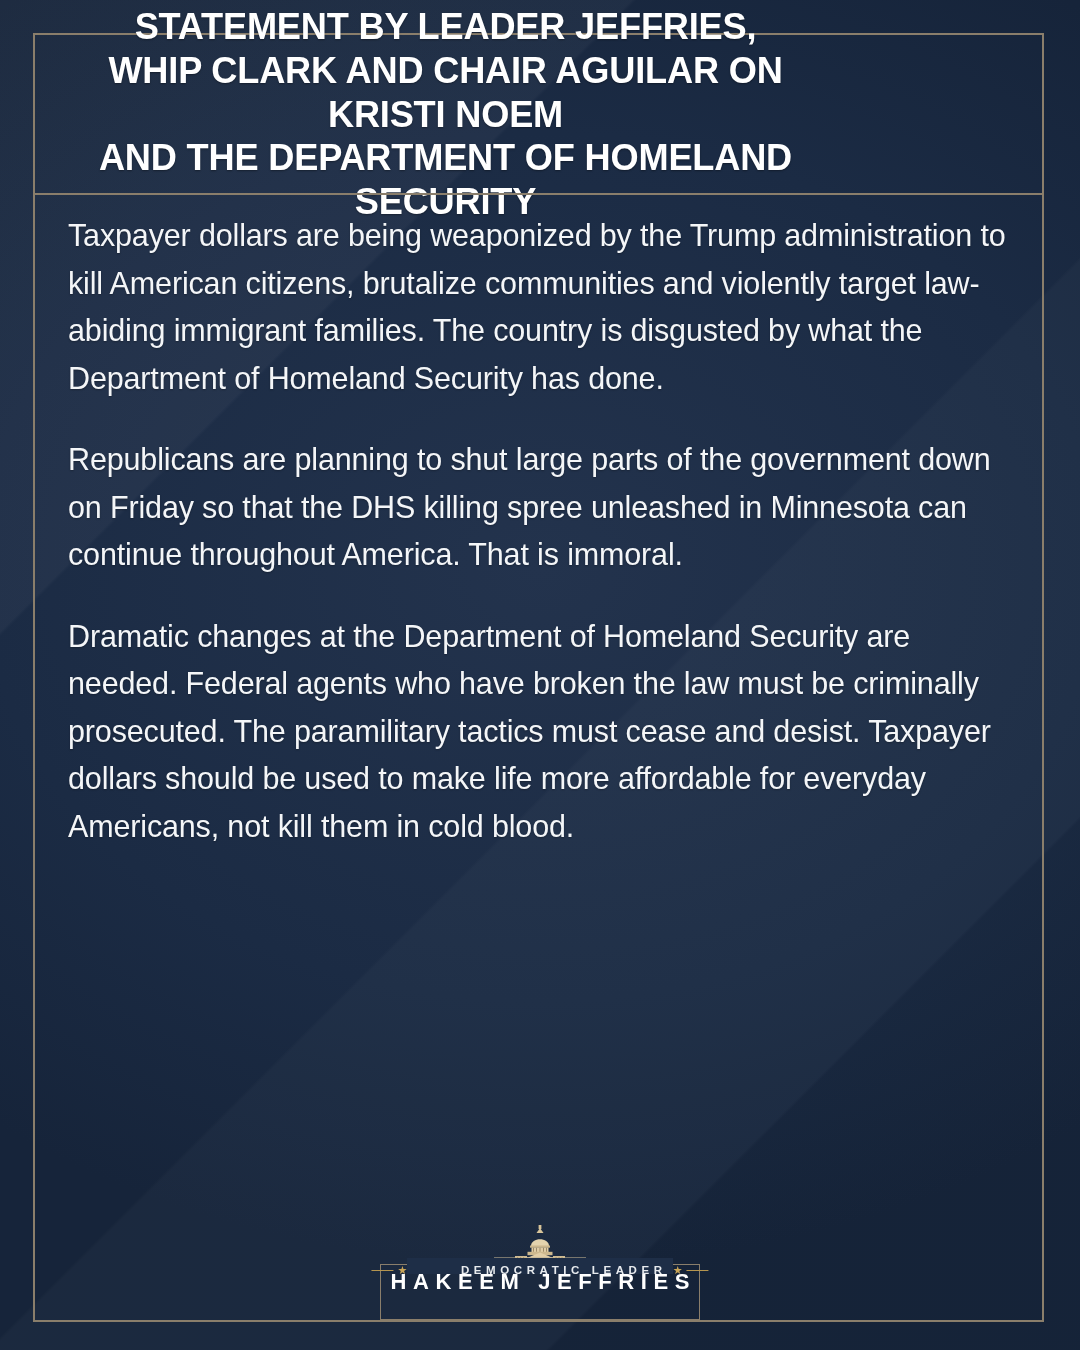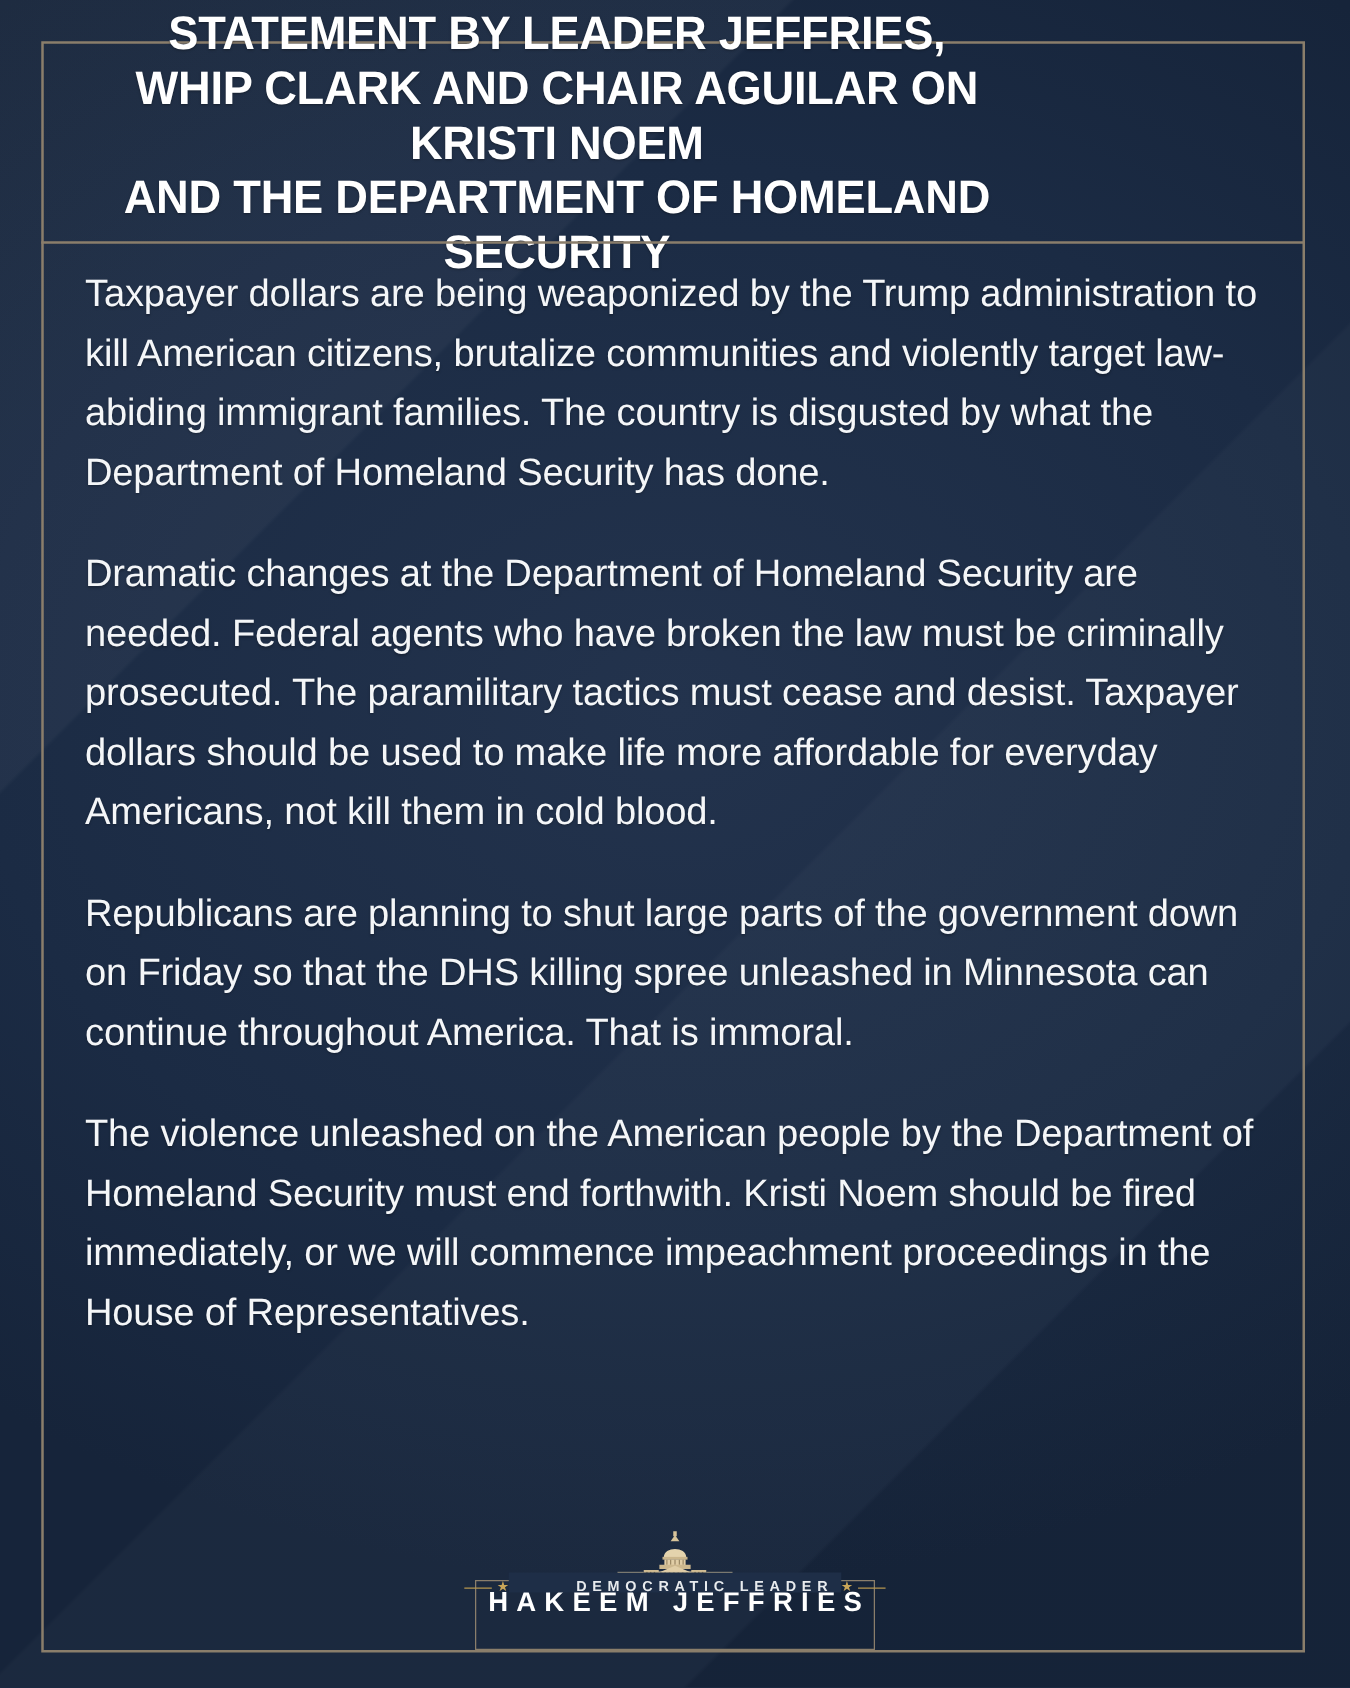--- a/index.html
+++ b/index.html
@@ -187,23 +187,22 @@
   <div id="header">
     <h1 id="title">Statement by Leader Jeffries,
 Whip Clark and Chair Aguilar on Kristi Noem
 and the Department of Homeland Security</h1>
   </div>
 
   <div id="title-divider"></div>
 
   <div id="body-text">
     <p class="para">Taxpayer dollars are being weaponized by the Trump administration to kill American citizens, brutalize communities and violently target law-abiding immigrant families. The country is disgusted by what the Department of Homeland Security has done.</p>
+    <p class="para">Republicans are planning to shut large parts of the government down on Friday so that the DHS killing spree unleashed in Minnesota can continue throughout America. That is immoral.</p>
     <p class="para">Dramatic changes at the Department of Homeland Security are needed. Federal agents who have broken the law must be criminally prosecuted. The paramilitary tactics must cease and desist. Taxpayer dollars should be used to make life more affordable for everyday Americans, not kill them in cold blood.</p>
-    <p class="para">Republicans are planning to shut large parts of the government down on Friday so that the DHS killing spree unleashed in Minnesota can continue throughout America. That is immoral.</p>
-    <p class="para">The violence unleashed on the American people by the Department of Homeland Security must end forthwith. Kristi Noem should be fired immediately, or we will commence impeachment proceedings in the House of Representatives.</p>
   </div>
 
   <div id="logo">
 
     <svg id="capitol" viewBox="0 0 160 46" aria-hidden="true">
       <g fill="#d8c49a">
 
         <rect x="78.6" y="1" width="2.8" height="4"></rect>
         <polygon points="80,4 83.5,9 76.5,9"></polygon>
         <path d="M71 22 C71 13, 89 13, 89 22 Z" fill="#e4d3ad"></path>

